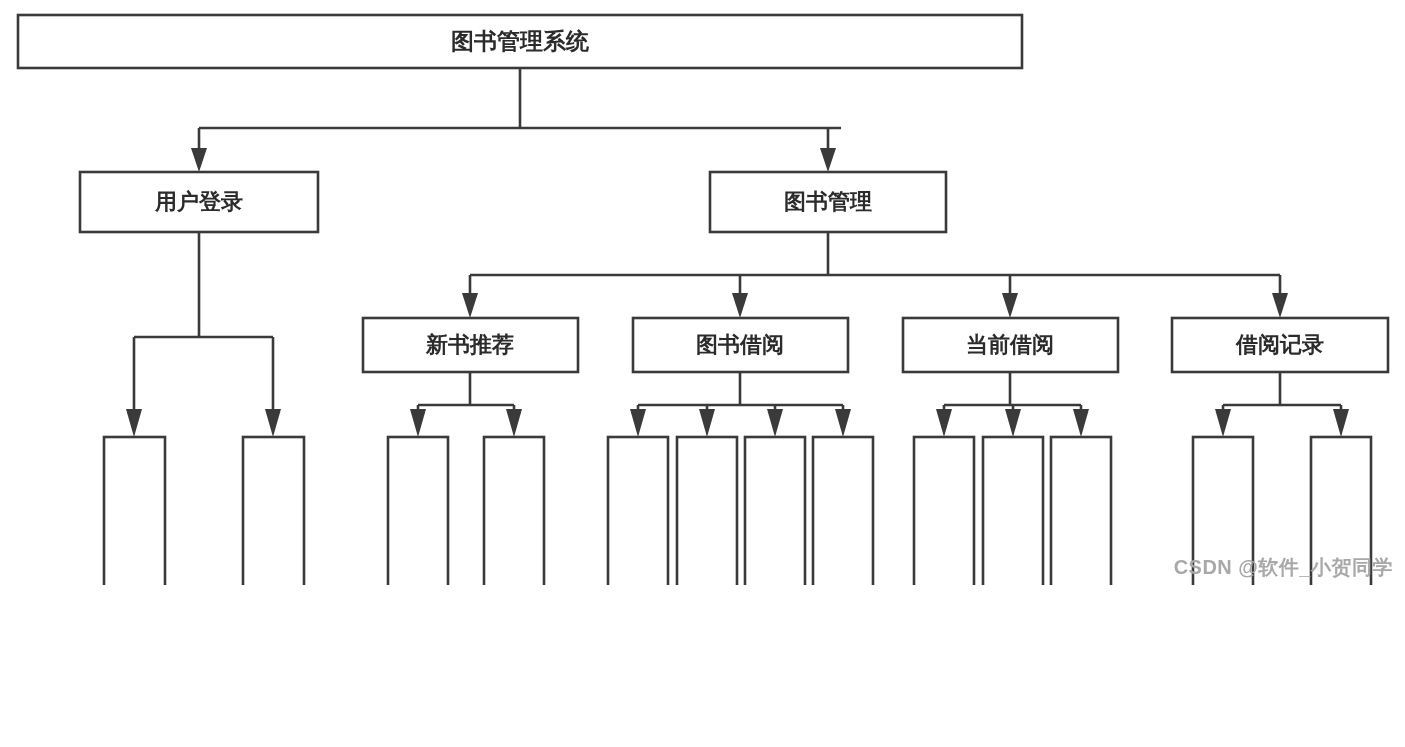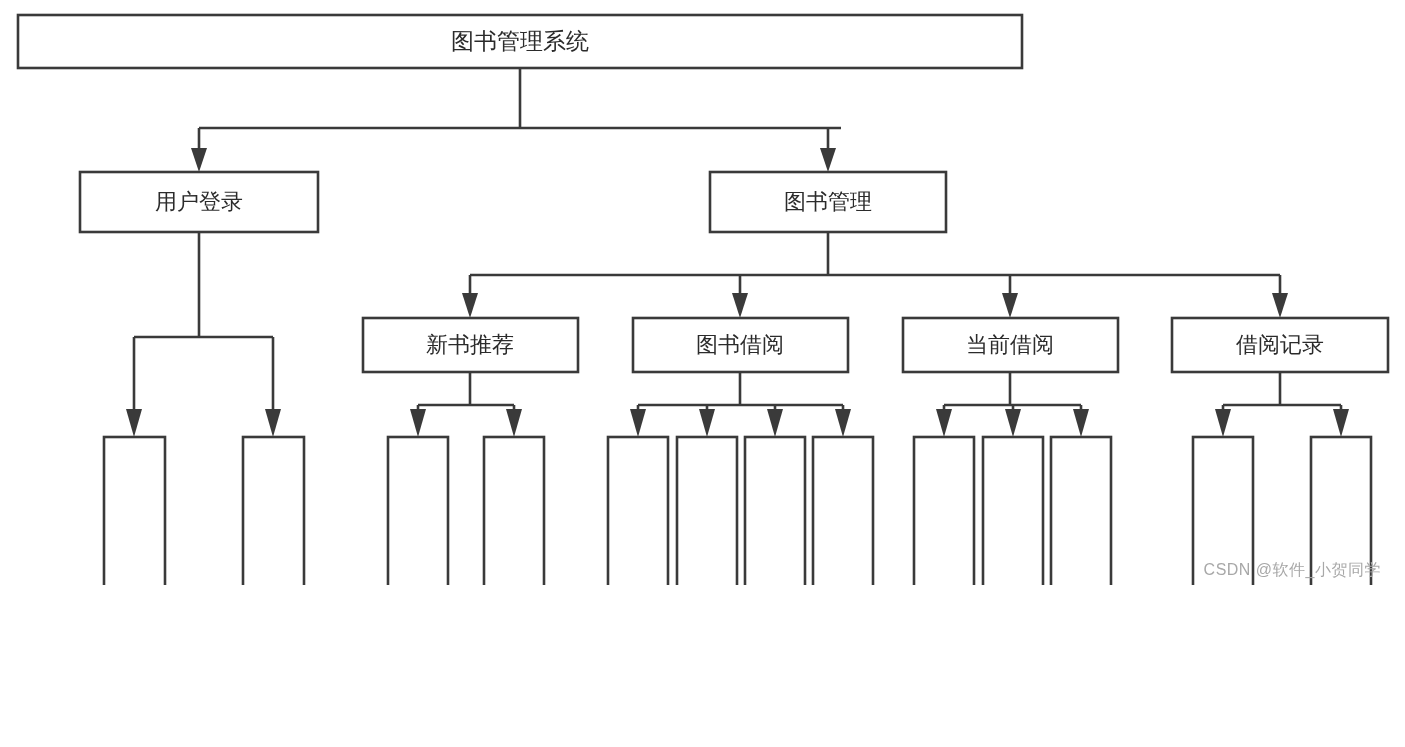--- a/index.html
+++ b/index.html
@@ -9,20 +9,21 @@
   }
   body {
     font-family: "Liberation Sans", "DejaVu Sans", sans-serif;
   }
   #diagram-root {
     position: relative;
     width: 1405px;
     height: 585px;
     background: #ffffff;
     overflow: hidden;
+    font-weight: bold;
   }
   svg#diagram-svg {
     position: absolute;
     left: 0;
     top: 0;
     width: 1405px;
     height: 747px;
   }
   .node-box {
     fill: #ffffff;
@@ -58,24 +59,24 @@
     font-family: "Liberation Sans", "DejaVu Sans", sans-serif;
     font-size: 21px;
     line-height: 1.08;
     letter-spacing: 2px;
     color: #2b2b2b;
     white-space: nowrap;
     pointer-events: none;
   }
   .watermark {
     position: absolute;
-    right: 24px;
+    right: 12px;
     bottom: 4px;
     font-family: "Liberation Sans", "DejaVu Sans", sans-serif;
-    font-size: 16px;
+    font-size: 20px;
     color: #a8a8a8;
     letter-spacing: 0.5px;
     user-select: none;
   }
 </style>
 </head>
 <body>
 
 <div id="diagram-root">
 

